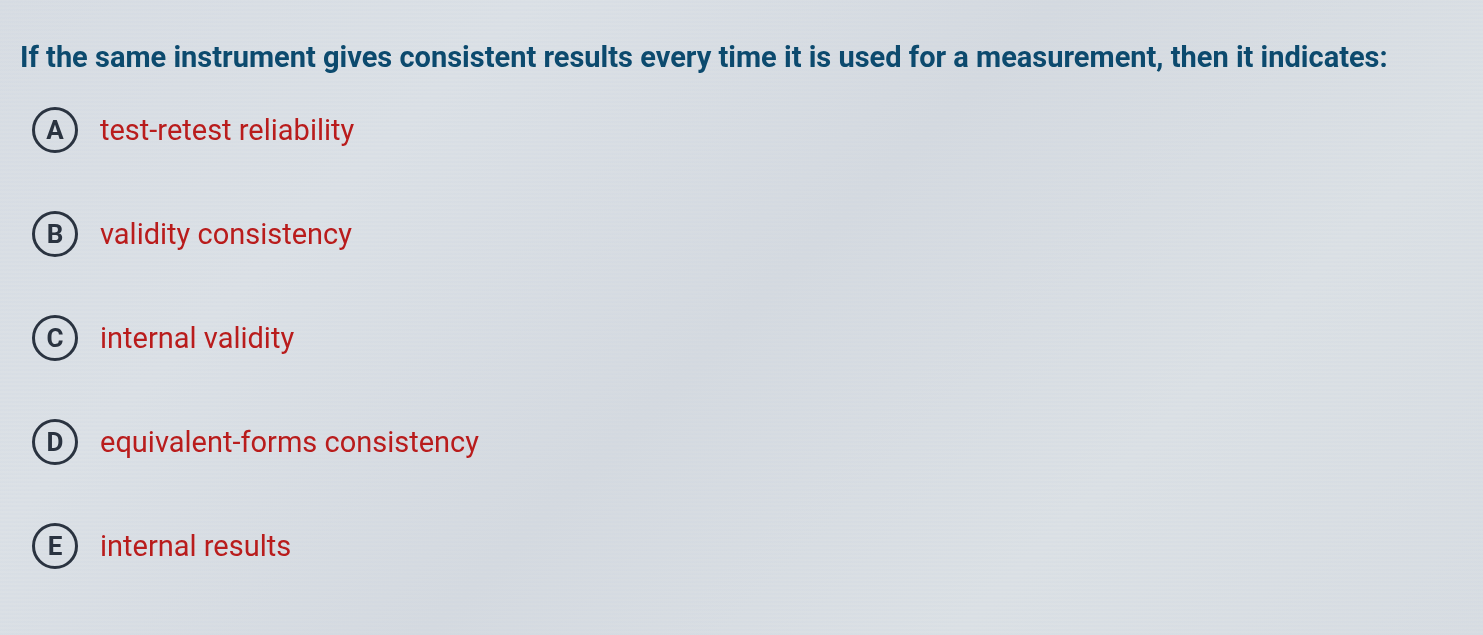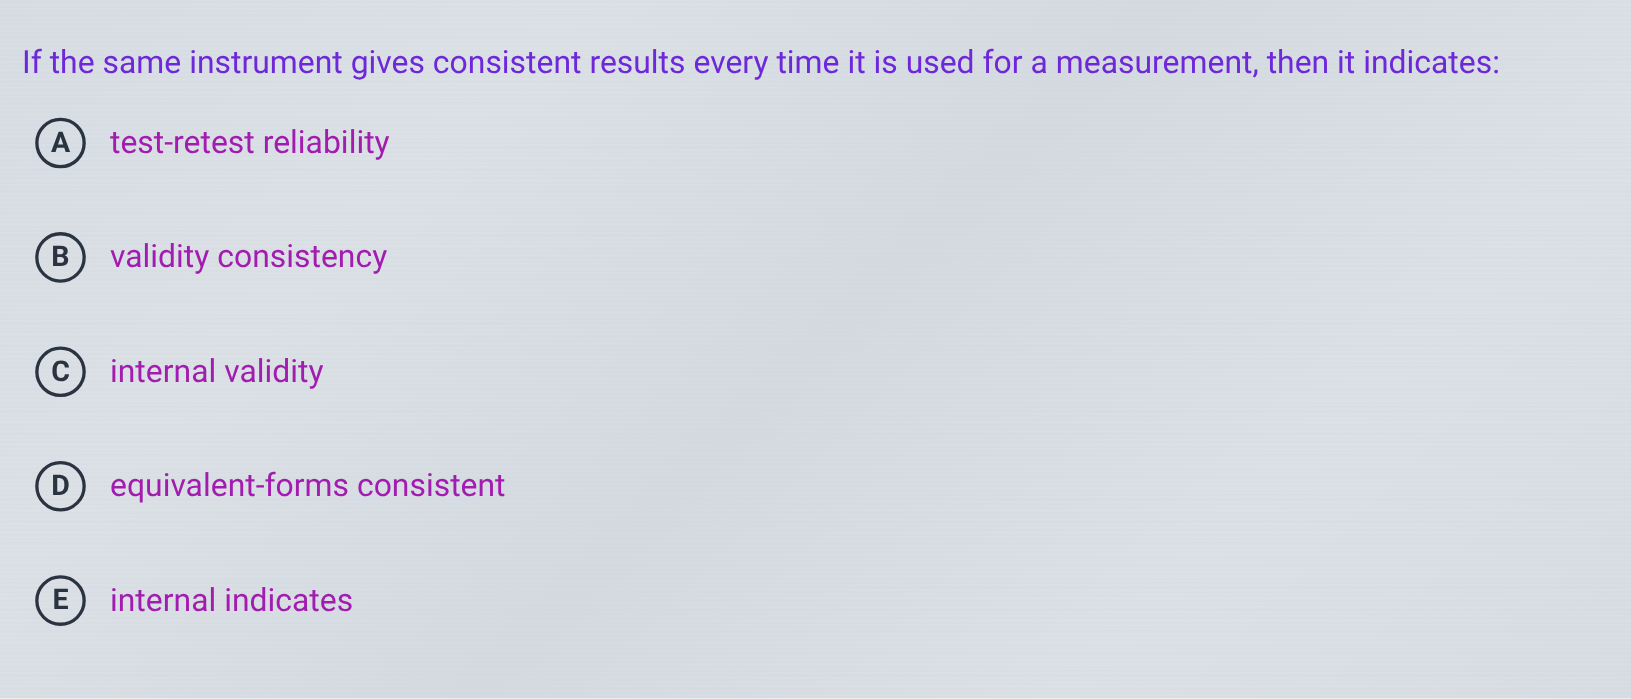--- a/index.html
+++ b/index.html
@@ -25,22 +25,22 @@
         0deg,
         rgba(200, 210, 225, 0.15) 0px,
         rgba(200, 210, 225, 0.15) 2px,
         transparent 2px,
         transparent 4px
       );
       pointer-events: none;
     }
     .question-text {
       font-size: 29px;
-      font-weight: 400;
-      color: #6d28d9;
+      font-weight: 700;
+      color: #0c4a6e;
       padding: 38px 20px 30px 20px;
       line-height: 1.35;
       position: relative;
       z-index: 1;
     }
     .options {
       display: flex;
       flex-direction: column;
       gap: 58px;
       padding-left: 32px;
@@ -62,21 +62,21 @@
       align-items: center;
       justify-content: center;
       font-size: 26px;
       font-weight: 700;
       color: #2a3340;
       flex-shrink: 0;
     }
     .option-text {
       font-size: 29px;
       font-weight: 400;
-      color: #a21caf;
+      color: #b91c1c;
     }
   </style>
 </head>
 <body>
 
 <div class="question-text">If the same instrument gives consistent results every time it is used for a measurement, then it indicates:</div>
 
 <div class="options">
   <div class="option">
     <div class="option-letter">A</div>
@@ -85,19 +85,19 @@
   <div class="option">
     <div class="option-letter">B</div>
     <div class="option-text">validity consistency</div>
   </div>
   <div class="option">
     <div class="option-letter">C</div>
     <div class="option-text">internal validity</div>
   </div>
   <div class="option">
     <div class="option-letter">D</div>
-    <div class="option-text">equivalent-forms consistent</div>
+    <div class="option-text">equivalent-forms consistency</div>
   </div>
   <div class="option">
     <div class="option-letter">E</div>
-    <div class="option-text">internal indicates</div>
+    <div class="option-text">internal results</div>
   </div>
 </div>
 
 </body></html>

